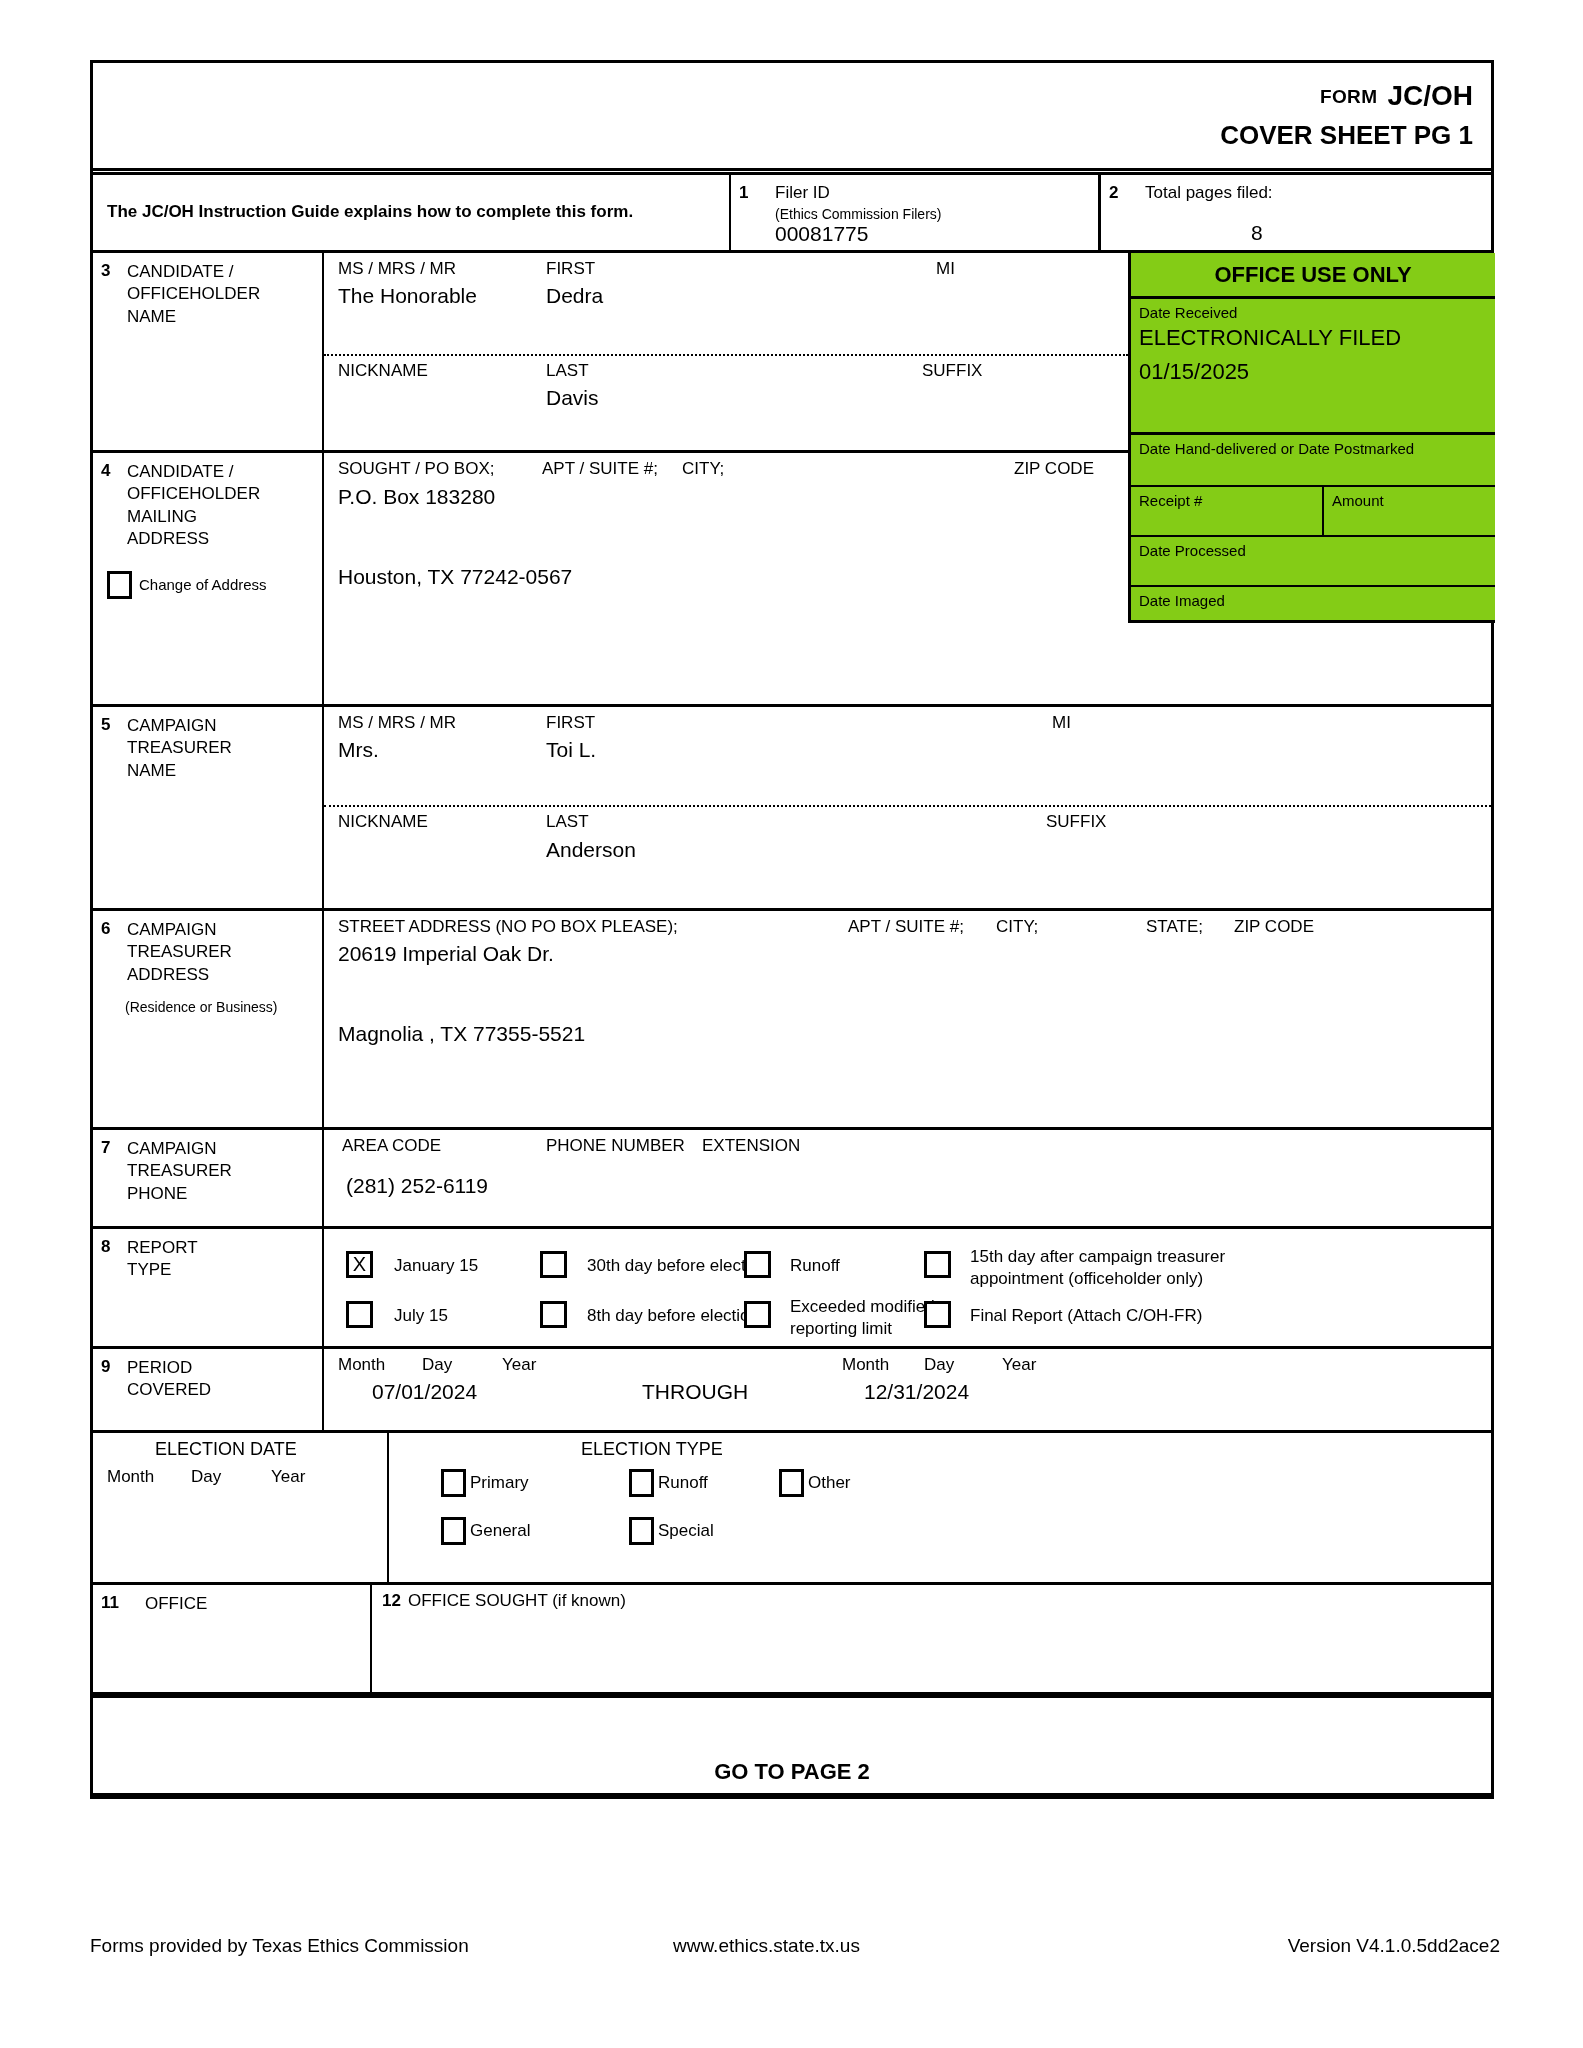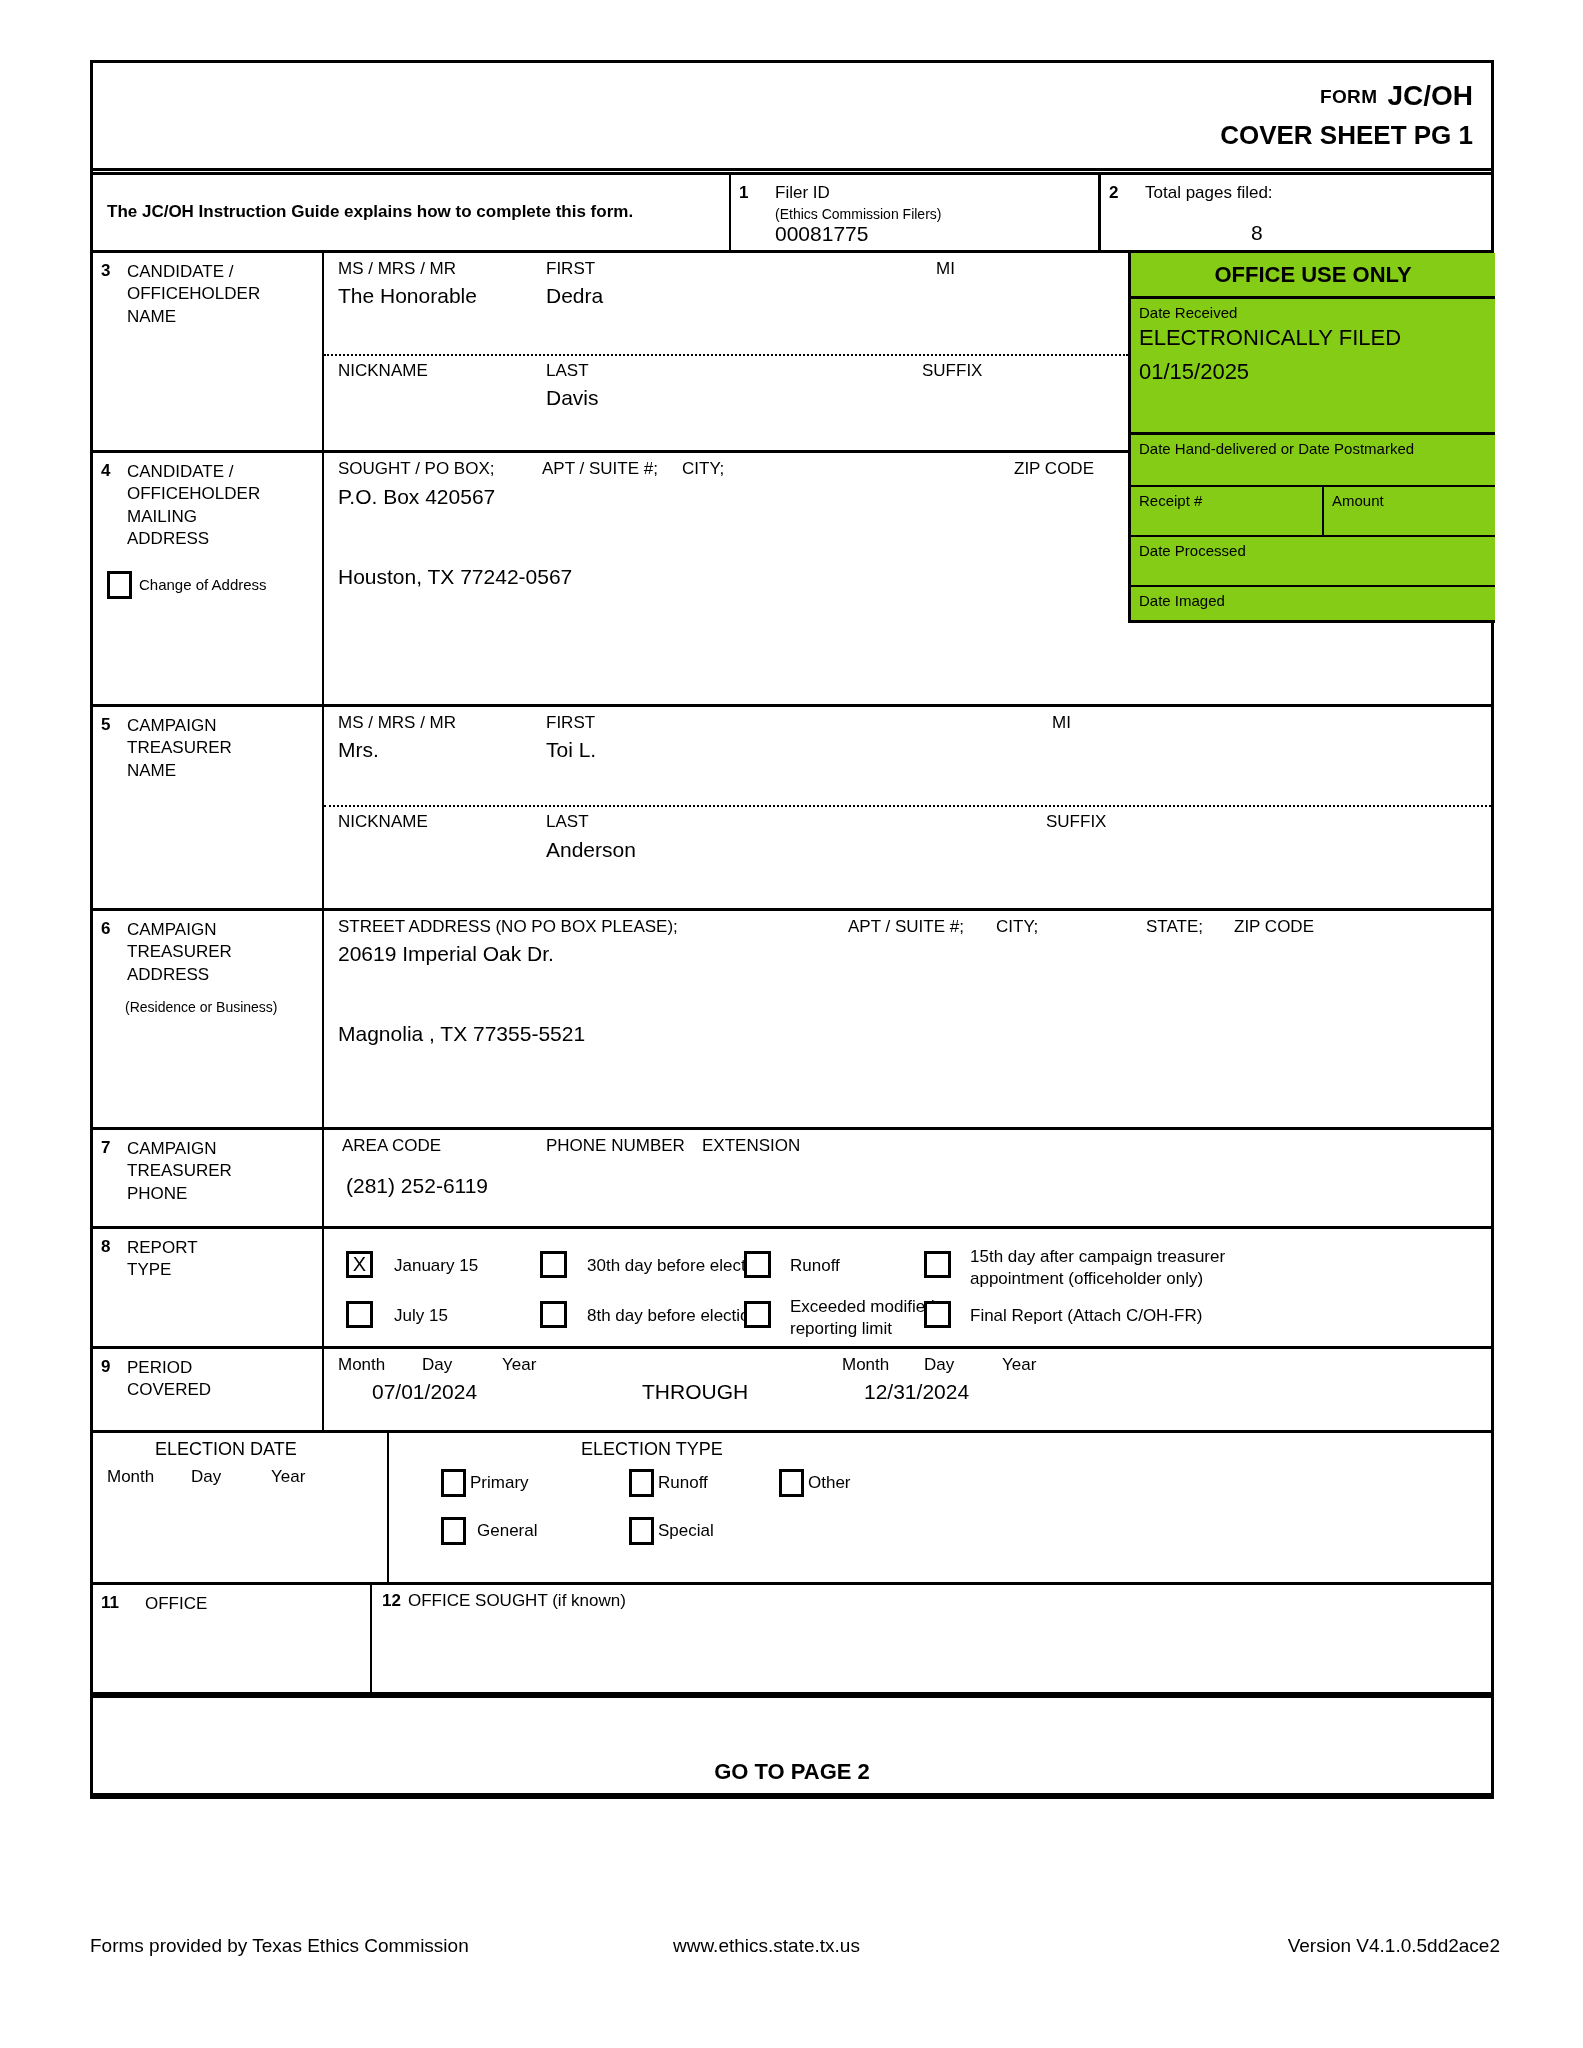--- a/index.html
+++ b/index.html
@@ -303,21 +303,21 @@
           <span>ADDRESS</span>
         </span>
         <span class="cbox" style="left:14px; top:118px;"></span>
         <span class="cb-label" style="left:46px; top:122px; font-size:15px;">Change of Address</span>
       </div>
       <div class="cell" style="width:804px;">
         <span class="hdr" style="left:14px; top:6px;">SOUGHT / PO BOX;</span>
         <span class="hdr" style="left:218px; top:6px;">APT / SUITE #;</span>
         <span class="hdr" style="left:358px; top:6px;">CITY;</span>
         <span class="hdr" style="left:690px; top:6px;">ZIP CODE</span>
-        <span class="val" style="left:14px; top:32px;">P.O. Box 420567</span>
+        <span class="val" style="left:14px; top:32px;">P.O. Box 183280</span>
         <span class="val" style="left:14px; top:112px;">Houston, TX 77242-0567</span>
       </div>
     </div>
 
     <div class="row" style="height:204px;">
       <div class="cell vline" style="width:231px;">
         <span class="num">5</span>
         <span class="lbl-stack">
           <span>CAMPAIGN</span><br>
           <span>TREASURER</span><br>
@@ -456,21 +456,21 @@
         <span class="cbox" style="left:52px; top:36px;"></span>
         <span class="cb-label" style="left:81px; top:39px;">Primary</span>
 
         <span class="cbox" style="left:240px; top:36px;"></span>
         <span class="cb-label" style="left:269px; top:39px;">Runoff</span>
 
         <span class="cbox" style="left:390px; top:36px;"></span>
         <span class="cb-label" style="left:419px; top:39px;">Other</span>
 
         <span class="cbox" style="left:52px; top:84px;"></span>
-        <span class="cb-label" style="left:88px; top:87px;text-align:right;">General</span>
+        <span class="cb-label" style="left:81px; top:87px;text-align:right;">General</span>
 
         <span class="cbox" style="left:240px; top:84px;"></span>
         <span class="cb-label" style="left:269px; top:87px;">Special</span>
       </div>
     </div>
 
     <div class="row" style="height:110px;">
       <div class="cell vline" style="width:279px;">
         <span class="num">11</span>
         <span class="lbl-stack" style="left:52px;">OFFICE</span>

